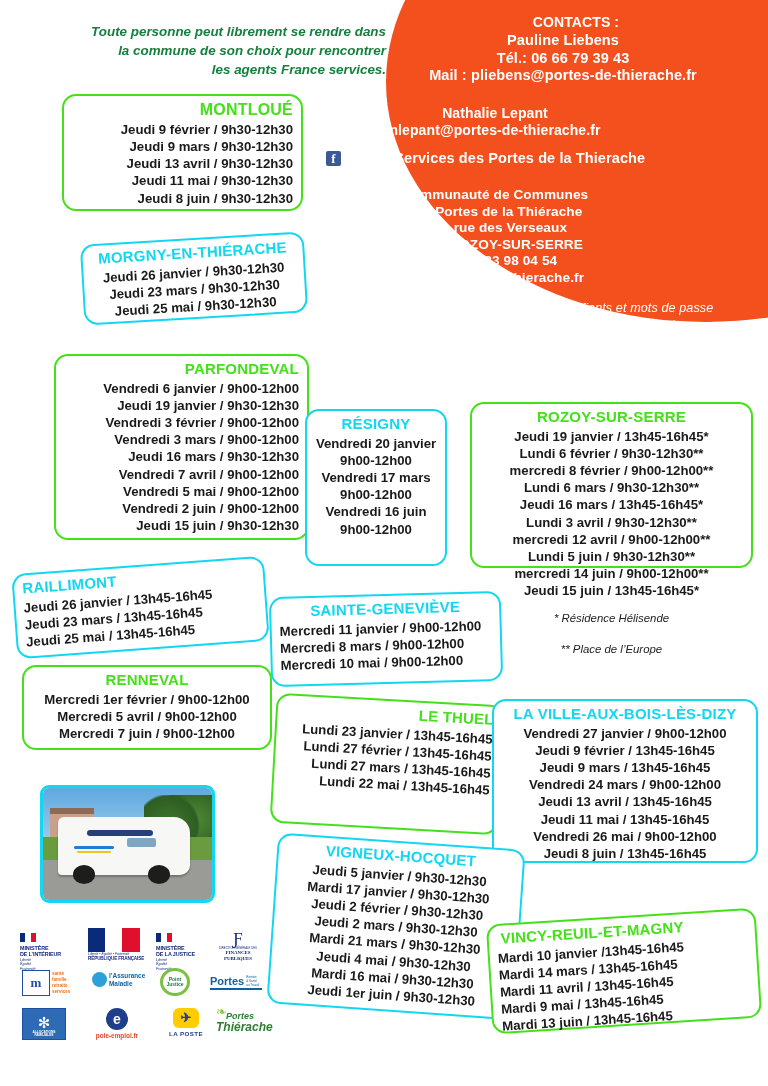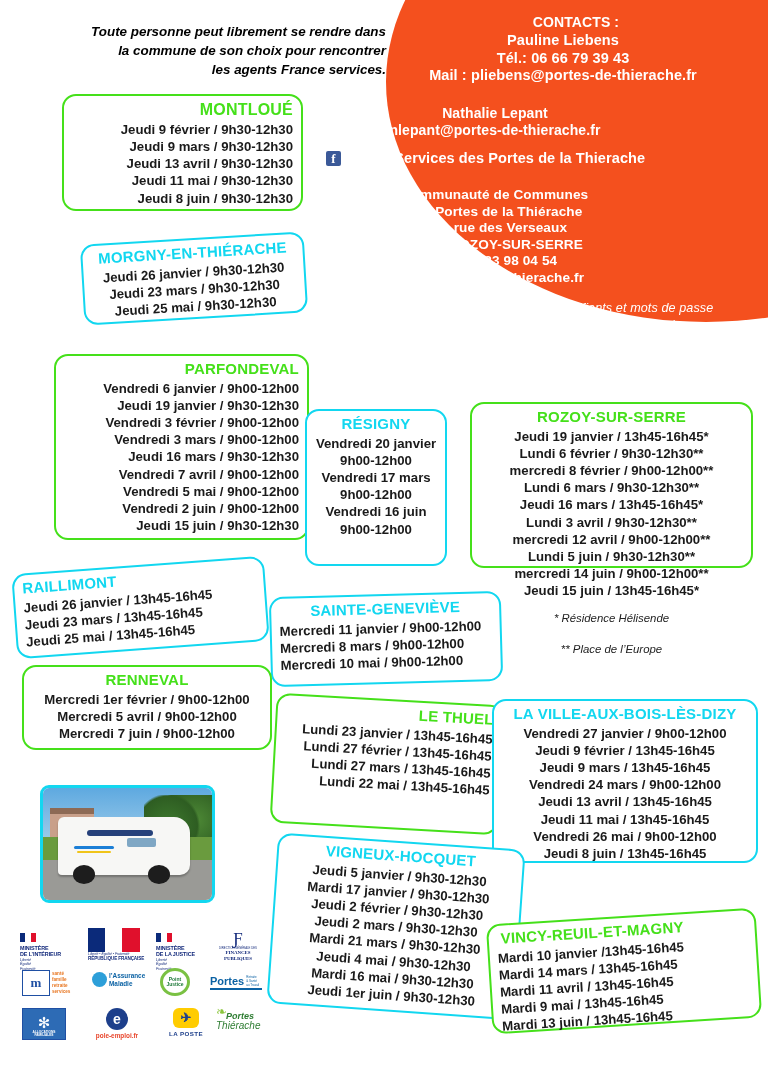--- a/index.html
+++ b/index.html
@@ -41,21 +41,21 @@
   }
   #fb-icon{
     position:absolute;left:326px;top:151px;width:15px;height:15px;
     background:#3b5998;border-radius:2px;color:#fff;font-size:13px;
     font-weight:bold;text-align:center;line-height:15px;font-family:"Liberation Serif",serif;
   }
 
   
   #intro{
     position:absolute;left:56px;top:22px;width:330px;
-    color:#000000;font-style:italic;font-weight:bold;
+    color:#15803d;font-style:italic;font-weight:bold;
     font-size:13.4px;line-height:1.42;text-align:right;
   }
 
   
   .box{
     position:absolute;
     background:#ffffff;
     border:2.5px solid #45e01a;
     border-radius:14px;
     box-sizing:border-box;
@@ -364,18 +364,18 @@
     </div>
 
     <div class="logo" style="left:136px;top:80px;width:60px;text-align:center">
       <div style="width:26px;height:20px;border-radius:6px;background:#ffcc00;color:#1d3f8b;font-size:13px;font-weight:bold;line-height:20px;margin:0 auto">✈</div>
       <div style="color:#1d3f8b;font-size:6.2px;font-weight:bold;letter-spacing:.4px;margin-top:2px">LA POSTE</div>
     </div>
 
     <div class="logo" style="left:196px;top:78px;width:62px;">
       <div style="color:#8cc63e;font-size:13px;line-height:.9">❧</div>
       <div style="color:#2e7d32;font-size:9px;font-weight:bold;font-style:italic;line-height:1;margin-top:-6px;margin-left:10px">Portes</div>
-      <div style="color:#2e7d32;font-size:10px;font-weight:normal;font-style:italic;line-height:1">Thiérache</div>
+      <div style="color:#2e7d32;font-size:12px;font-weight:bold;font-style:italic;line-height:1">Thiérache</div>
     </div>
 
   </div>
 
 </div>
 
 </body></html>

